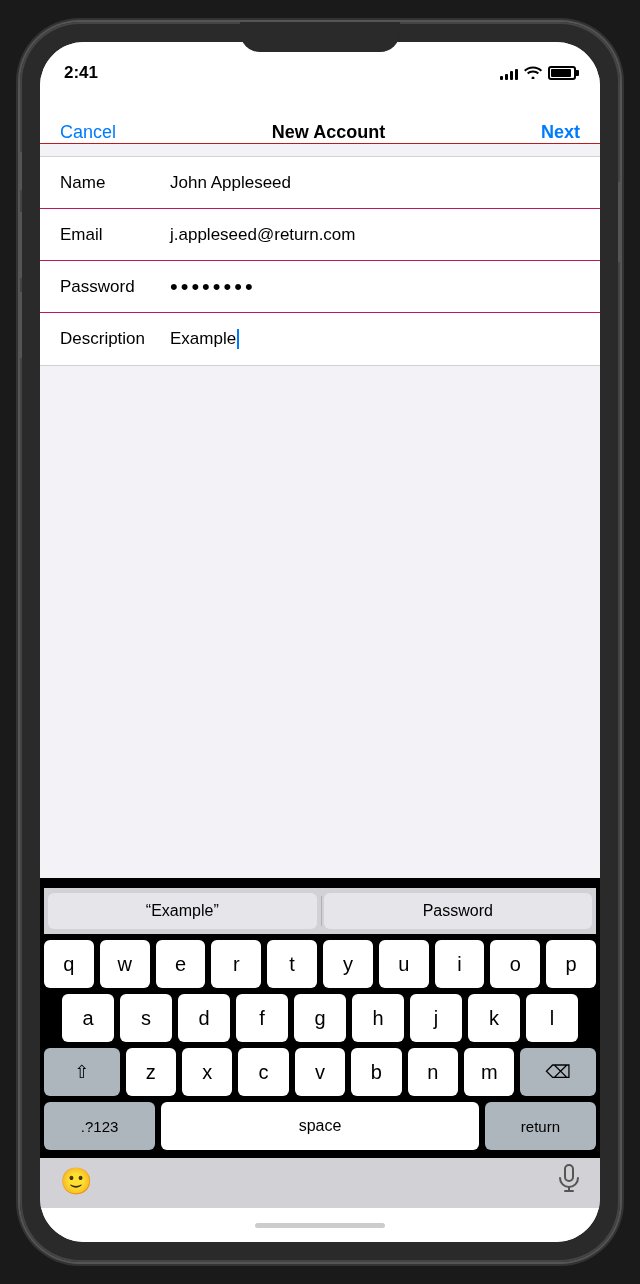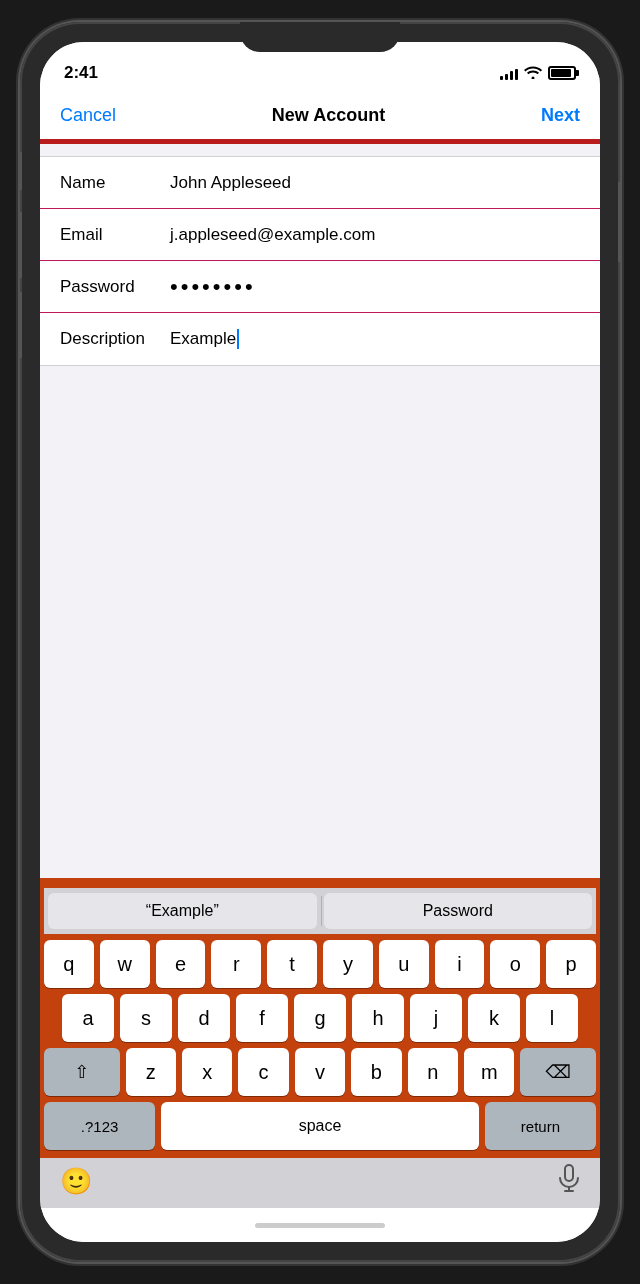--- a/index.html
+++ b/index.html
@@ -115,24 +115,24 @@
       background: #2a2a2a;
       border-radius: 0 0 20px 20px;
       z-index: 10;
     }
 
     
     .nav-bar {
       height: 52px;
       background: white;
       display: flex;
-      align-items: center;
+      align-items: flex-end;
       justify-content: space-between;
       padding: 0 20px;
-      border-bottom: 5px solid #b91c1c;
+      border-bottom: 1px solid #b91c1c;
       flex-shrink: 0;
     }
     .nav-cancel {
       font-size: 18px;
       color: #007aff;
       font-weight: 400;
       cursor: pointer;
     }
     .nav-title {
       font-size: 18px;
@@ -200,21 +200,21 @@
     }
 
     
     .content-area {
       flex: 1;
       background: #f2f2f7;
     }
 
     
     .keyboard {
-      background: #c2410c;
+      background: #000000;
       padding: 10px 4px 4px;
       flex-shrink: 0;
     }
 
     
     .autocomplete-bar {
       display: flex;
       background: #d1d1d6;
       height: 46px;
       align-items: center;
@@ -399,21 +399,21 @@
       <span class="nav-next">Next</span>
     </div>
 
     <div class="form-section">
       <div class="form-row">
         <span class="form-label">Name</span>
         <span class="form-value">John Appleseed</span>
       </div>
       <div class="form-row">
         <span class="form-label">Email</span>
-        <span class="form-value">j.appleseed@example.com</span>
+        <span class="form-value">j.appleseed@return.com</span>
       </div>
       <div class="form-row">
         <span class="form-label">Password</span>
         <span class="form-value password">••••••••</span>
       </div>
       <div class="form-row">
         <span class="form-label">Description</span>
         <span class="form-value active">Example<span class="cursor"></span></span>
       </div>
     </div>

